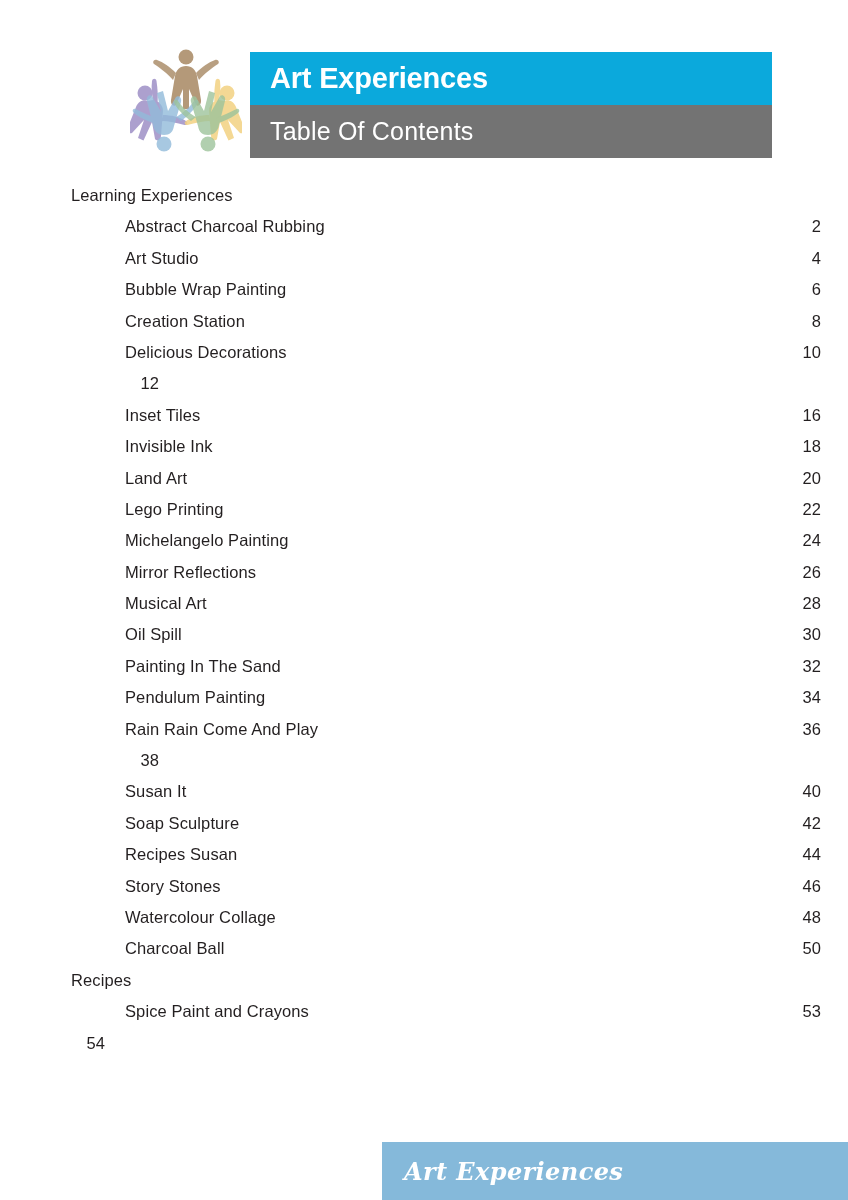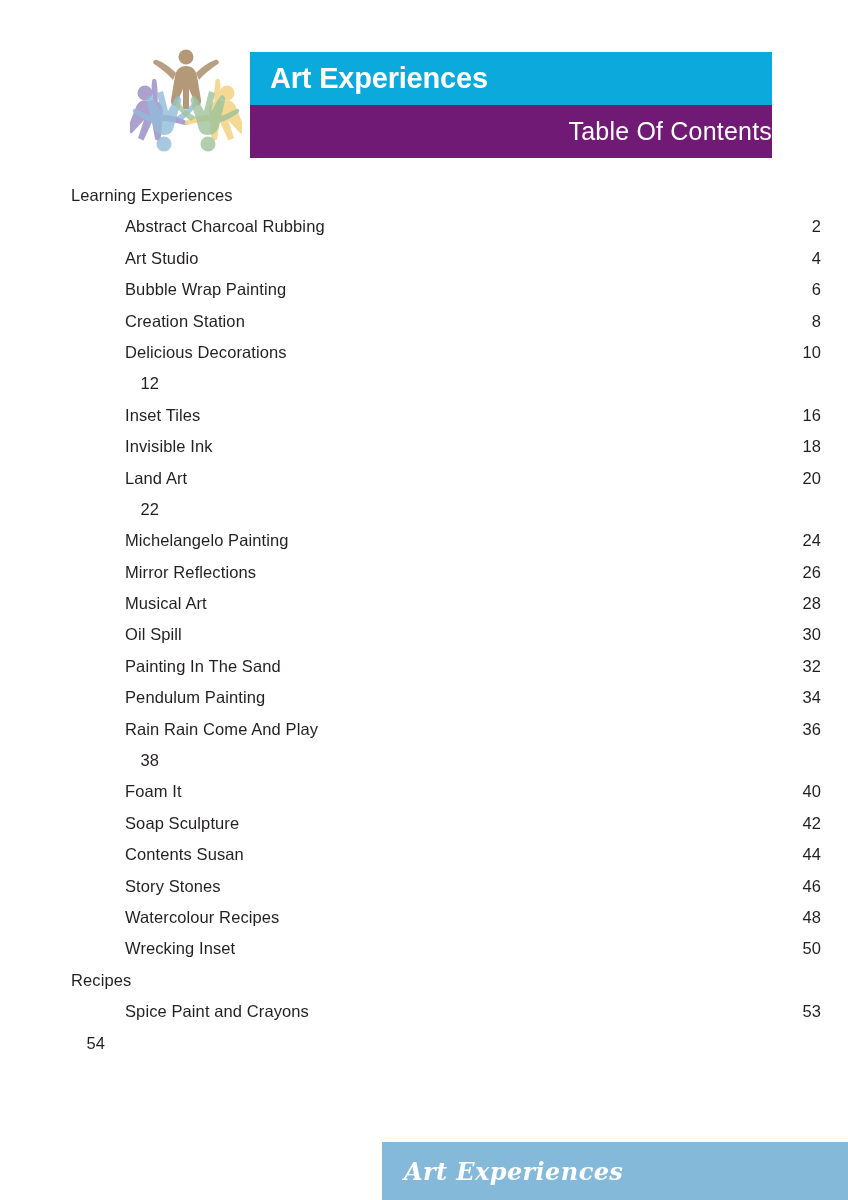--- a/index.html
+++ b/index.html
@@ -31,22 +31,22 @@
   .bar-title-text {
     color:#ffffff;
     font-size:29px;
     font-weight:bold;
     letter-spacing:-0.2px;
     padding-left:20px;
     line-height:1;
   }
   .bar-sub {
     width:100%; height:53px;
-    background:#701a75;
-    display:flex; align-items:center;justify-content:flex-end;
+    background:#737373;
+    display:flex; align-items:center;
   }
   .bar-sub-text {
     color:#ffffff;
     font-size:25px;
     font-weight:300;
     letter-spacing:0.2px;
     padding-left:20px;
     line-height:1;
   }
 
@@ -186,20 +186,21 @@
       </div>
       <div class="toc-row indent">
         <span class="toc-label">Invisible Ink</span>
         <span class="toc-page">18</span>
       </div>
       <div class="toc-row indent">
         <span class="toc-label">Land Art</span>
         <span class="toc-page">20</span>
       </div>
       <div class="toc-row indent">
+        <span class="toc-label">Lego Printing</span>
         <span class="toc-page">22</span>
       </div>
       <div class="toc-row indent">
         <span class="toc-label">Michelangelo Painting</span>
         <span class="toc-page">24</span>
       </div>
       <div class="toc-row indent">
         <span class="toc-label">Mirror Reflections</span>
         <span class="toc-page">26</span>
       </div>
@@ -220,41 +221,41 @@
         <span class="toc-page">34</span>
       </div>
       <div class="toc-row indent">
         <span class="toc-label">Rain Rain Come And Play</span>
         <span class="toc-page">36</span>
       </div>
       <div class="toc-row indent">
         <span class="toc-page">38</span>
       </div>
       <div class="toc-row indent">
-        <span class="toc-label">Foam It</span>
+        <span class="toc-label">Susan It</span>
         <span class="toc-page">40</span>
       </div>
       <div class="toc-row indent">
         <span class="toc-label">Soap Sculpture</span>
         <span class="toc-page">42</span>
       </div>
       <div class="toc-row indent">
-        <span class="toc-label">Contents Susan</span>
+        <span class="toc-label">Recipes Susan</span>
         <span class="toc-page">44</span>
       </div>
       <div class="toc-row indent">
         <span class="toc-label">Story Stones</span>
         <span class="toc-page">46</span>
       </div>
       <div class="toc-row indent">
-        <span class="toc-label">Watercolour Recipes</span>
+        <span class="toc-label">Watercolour Collage</span>
         <span class="toc-page">48</span>
       </div>
       <div class="toc-row indent">
-        <span class="toc-label">Wrecking Inset</span>
+        <span class="toc-label">Charcoal Ball</span>
         <span class="toc-page">50</span>
       </div>
       <div class="toc-row">
         <span class="toc-label">Recipes</span>
         <span class="toc-page"></span>
       </div>
       <div class="toc-row indent">
         <span class="toc-label">Spice Paint and Crayons</span>
         <span class="toc-page">53</span>
       </div>

